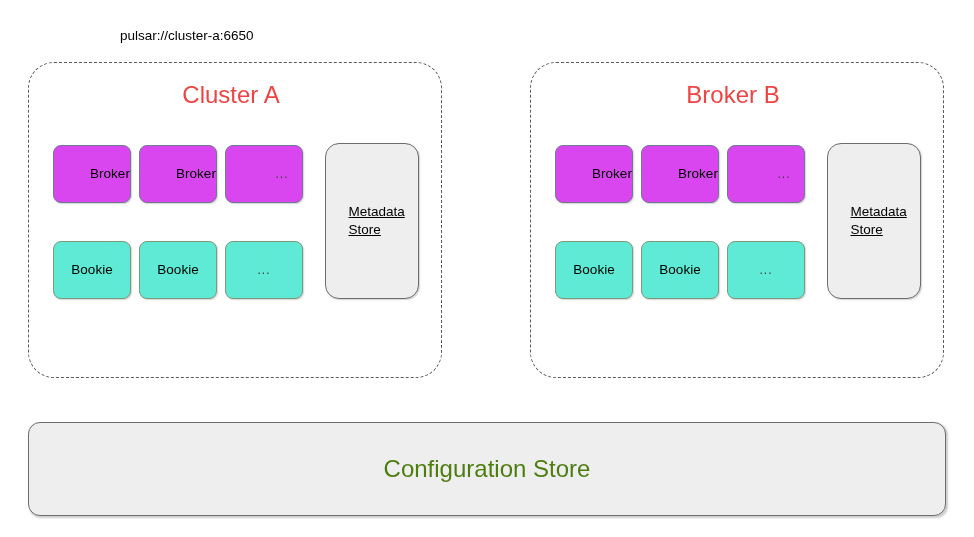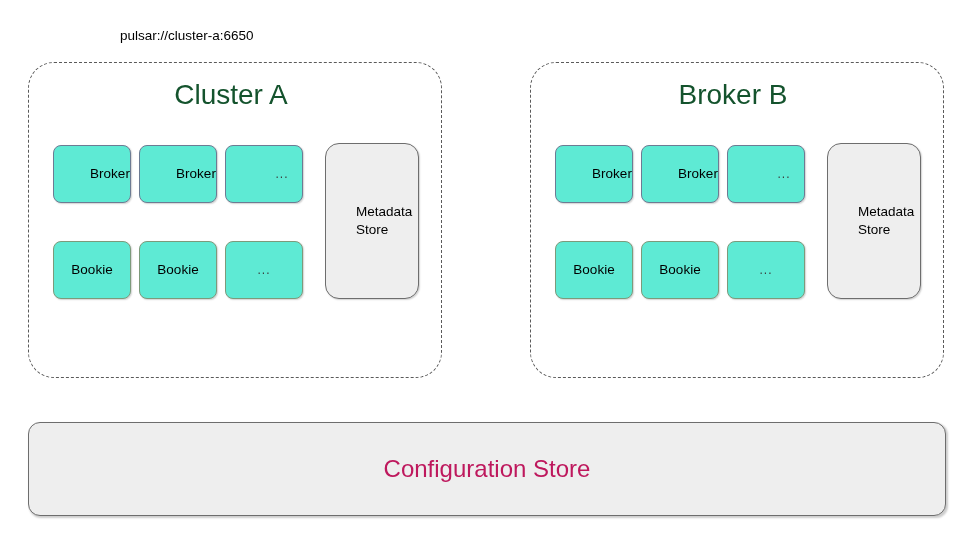--- a/index.html
+++ b/index.html
@@ -38,44 +38,44 @@
   .cluster-box {
     position: absolute;
     border: 1.6px dashed #5a5a5a;
     border-radius: 26px;
     box-sizing: border-box;
     background: transparent;
   }
 
   .cluster-title {
     position: absolute;
-    font-size: 28px;
+    font-size: 24px;
     line-height: 28px;
-    color: #14532d;
+    color: #ef4444;
     text-align: center;
     white-space: nowrap;
   }
 
   
   .node-box {
     position: absolute;
     box-sizing: border-box;
     border: 1.1px solid #6d6d6d;
     border-radius: 8px;
     display: flex;
     align-items: center;
     justify-content: center;
     font-size: 13.5px;
     line-height: 16px;
     color: #000000;
     box-shadow: 1px 1px 1.5px rgba(0,0,0,0.18);
   }
 
   .node-broker {
-    background: #5eead4;
+    background: #d946ef;
     border-color: #6d7b93;
     padding-left: 36px;
   }
 
   .node-bookie {
     background: #5eead4;
     border-color: #7d9a7b;
   }
 
   .node-ellipsis {
@@ -86,26 +86,27 @@
 
   
   .metadata-store {
     position: absolute;
     box-sizing: border-box;
     background: #eeeeee;
     border: 1.1px solid #6d6d6d;
     border-radius: 14px;
     display: flex;
     align-items: center;
-    justify-content: flex-end;
+    justify-content: center;
     font-size: 13.5px;
     line-height: 18px;
     color: #000000;
     padding-left: 15px;
     box-shadow: 1px 1px 1.5px rgba(0,0,0,0.18);
+    text-decoration: underline;
   }
   .metadata-store-label {
     display: block;
     width: 62px;
     white-space: normal;
     word-break: normal;
   }
 
   
   .config-store {
@@ -116,21 +117,21 @@
     height: 94px;
     box-sizing: border-box;
     background: #eeeeee;
     border: 1.1px solid #6d6d6d;
     border-radius: 12px;
     display: flex;
     align-items: center;
     justify-content: center;
     font-size: 24px;
     line-height: 28px;
-    color: #be185d;
+    color: #4d7c0f;
     box-shadow: 1.5px 1.5px 2px rgba(0,0,0,0.2);
   }
 </style>
 </head>
 <body>
 
 <div id="diagram-canvas">
 
   <div class="endpoint-label" style="left:120px; top:28px; width:222px;">pulsar://cluster-a:6650</div>
 

